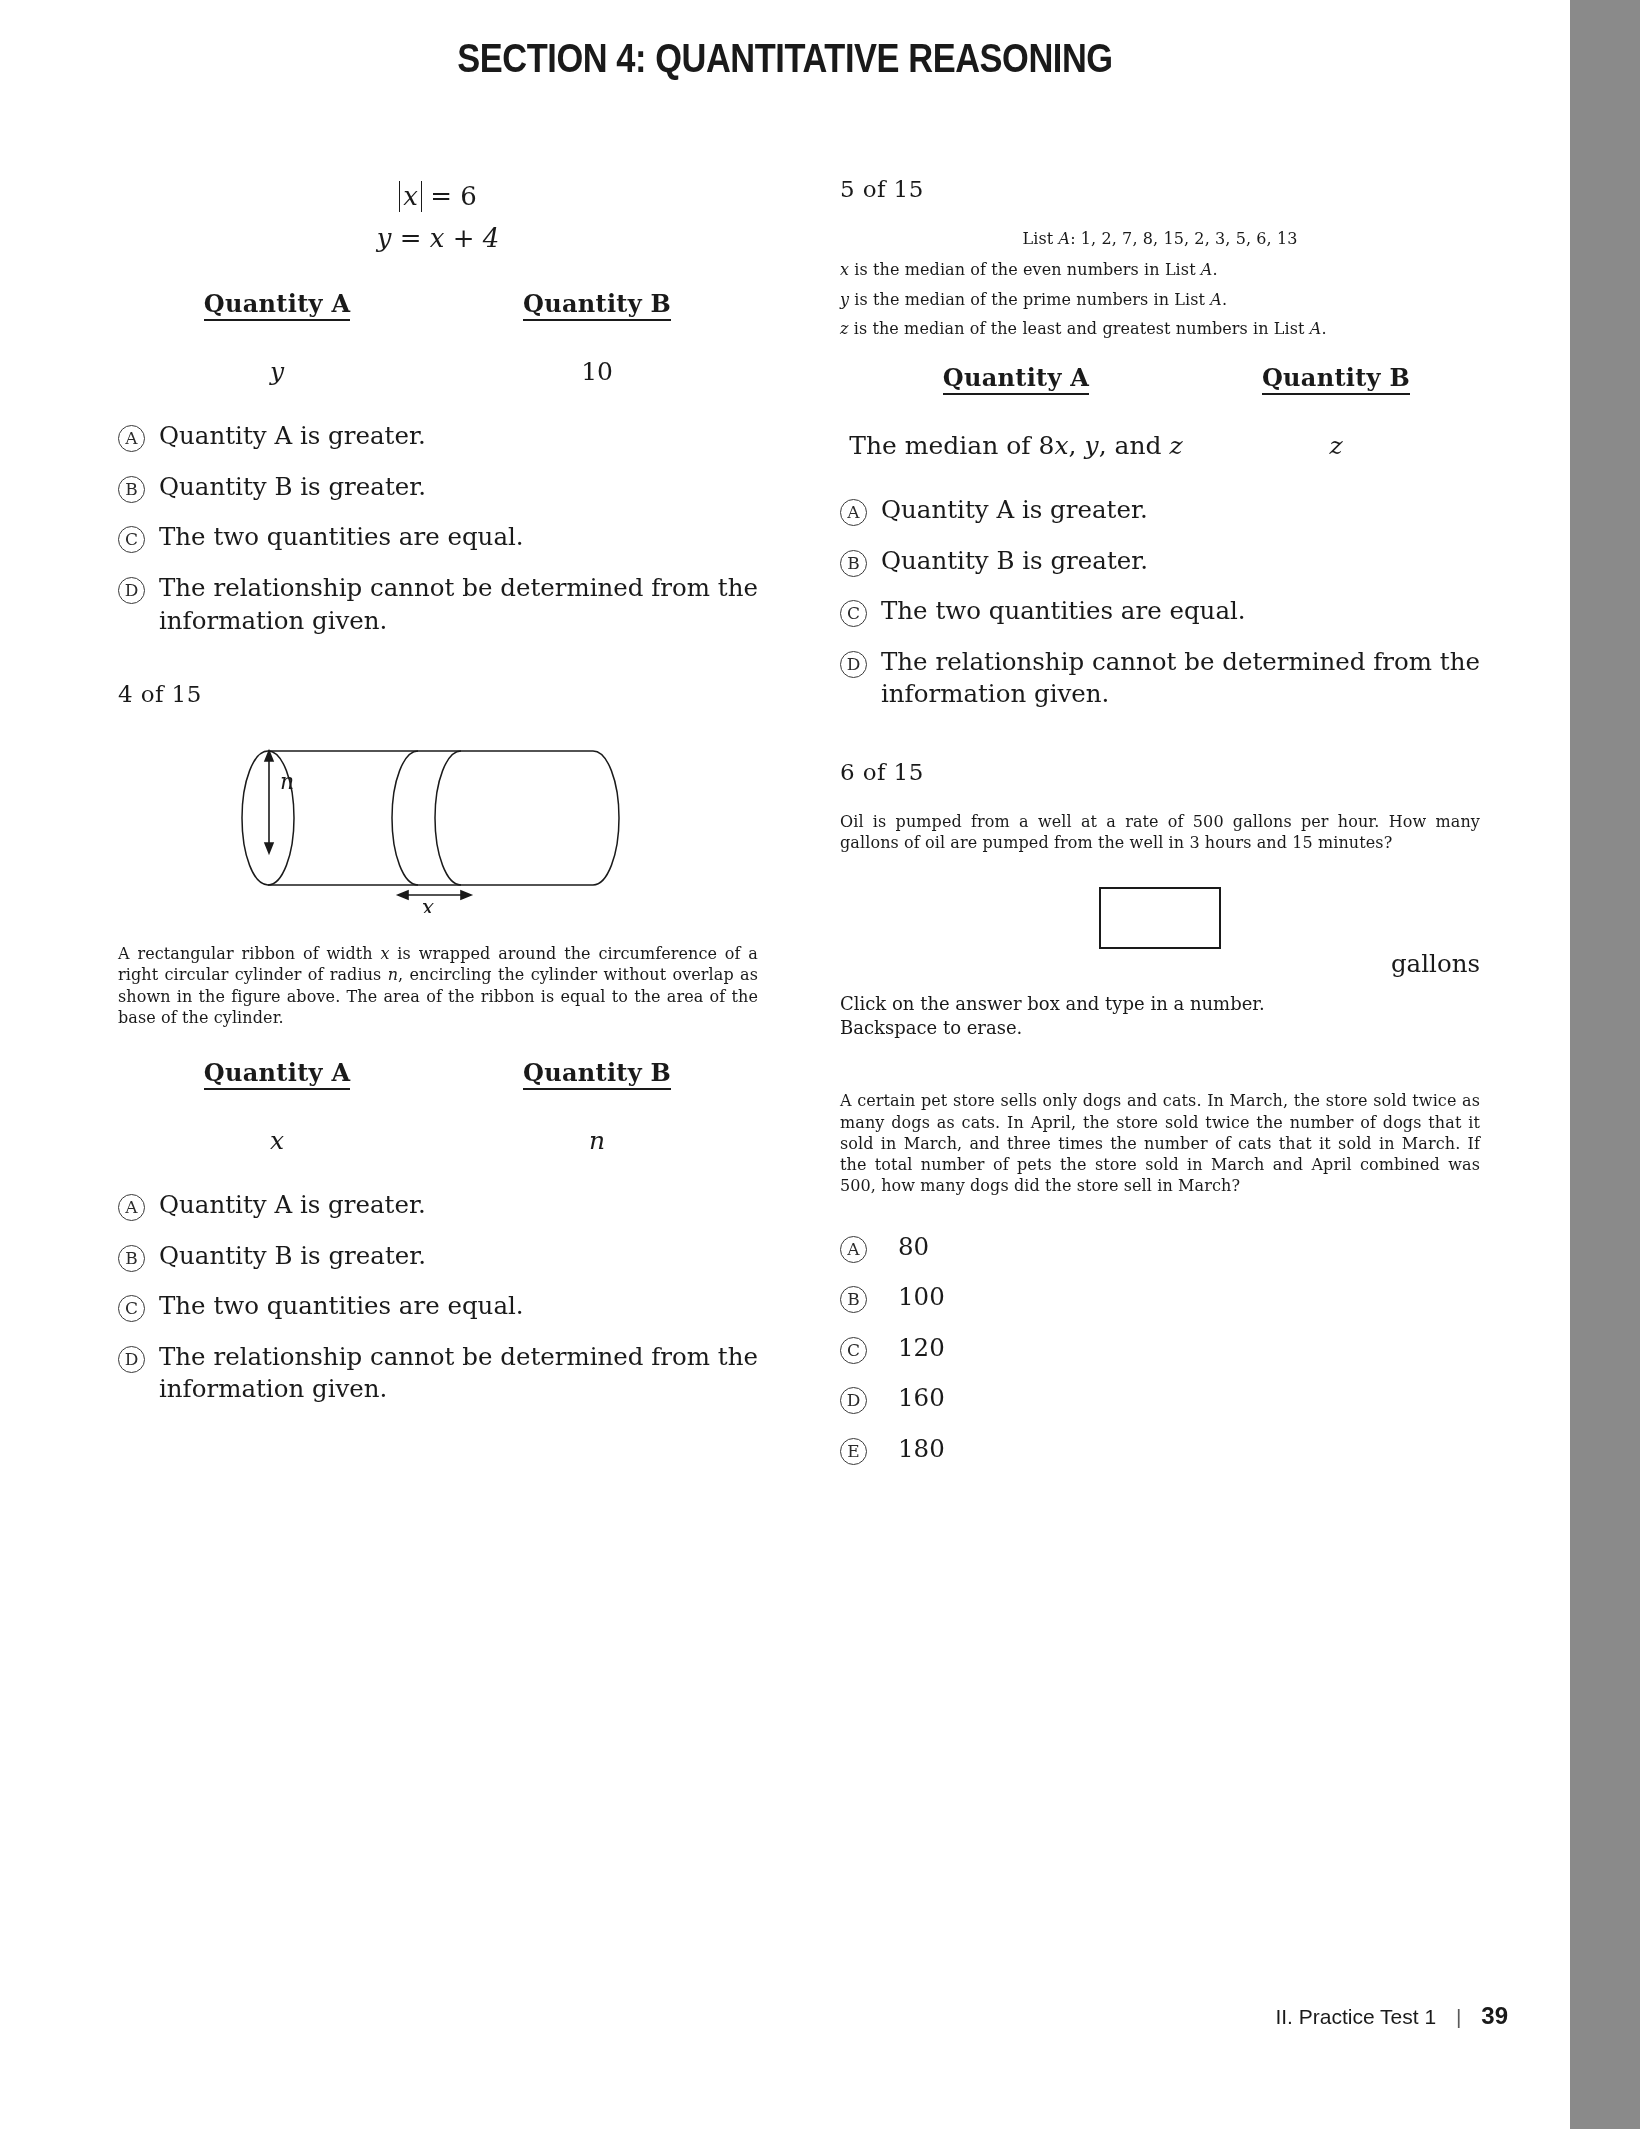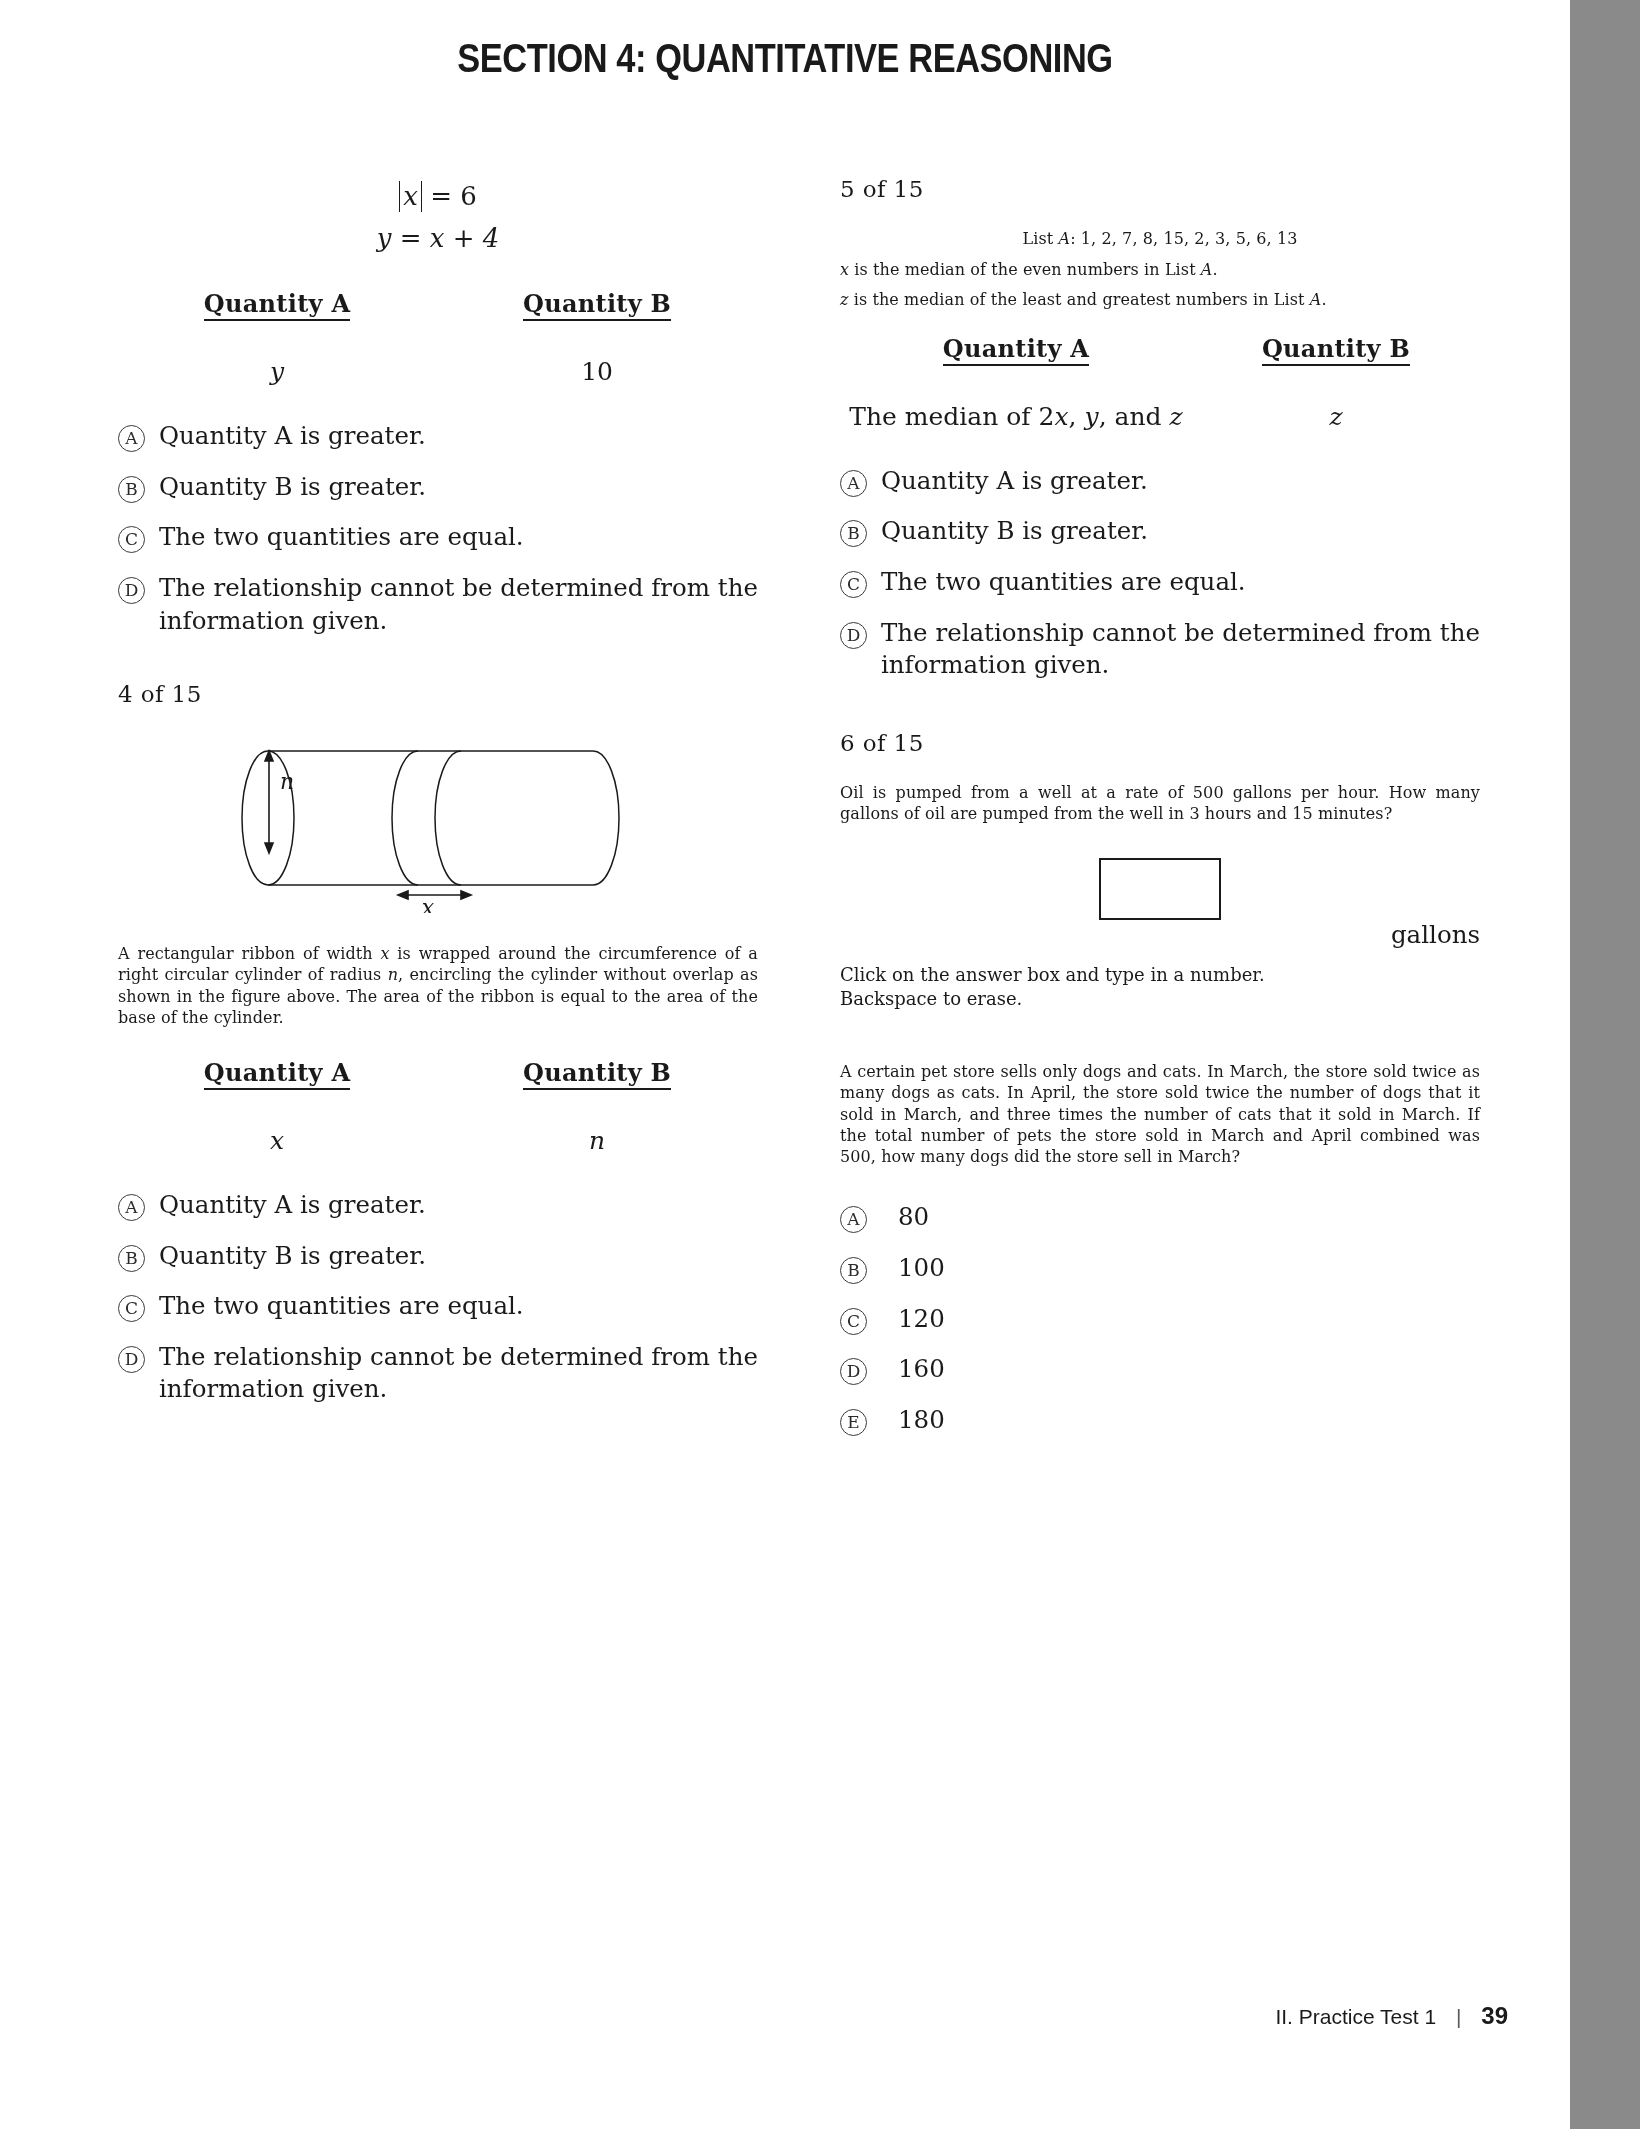--- a/index.html
+++ b/index.html
@@ -349,30 +349,33 @@
 
       <div class="body-text centered" style="margin-bottom:10px">
         <span>List</span>
         <span class="mi">A</span><span>:</span>
         <span>1, 2, 7, 8, 15, 2, 3, 5, 6, 13</span>
       </div>
 
       <p class="body-text" style="margin-bottom:8px">
         <span class="mi">x</span><span> is the median of the even numbers in List </span><span class="mi">A</span><span>.</span>
       </p>
+      <p class="body-text" style="margin-bottom:8px">
+        <span class="mi">y</span><span> is the median of the prime numbers in List </span><span class="mi">A</span><span>.</span>
+      </p>
       <p class="body-text" style="margin-bottom:0; text-align:left">
         <span class="mi">z</span><span> is the median of the least and greatest numbers in List </span><span class="mi">A</span><span>.</span>
       </p>
 
       <table class="qtable" style="margin-top:24px">
         <tbody>
             <tr>
           <td style="width:55%">
             <span class="qhead">Quantity A</span>
-            <span class="qval"><span>The median of 2</span><span class="mi">x</span><span>, </span><span class="mi">y</span><span>, and </span><span class="mi">z</span></span>
+            <span class="qval"><span>The median of 8</span><span class="mi">x</span><span>, </span><span class="mi">y</span><span>, and </span><span class="mi">z</span></span>
           </td>
           <td style="width:45%">
             <span class="qhead">Quantity B</span>
             <span class="qval mi">z</span>
           </td>
         </tr>
       </tbody>
         </table>
 
       <ul class="choices">

